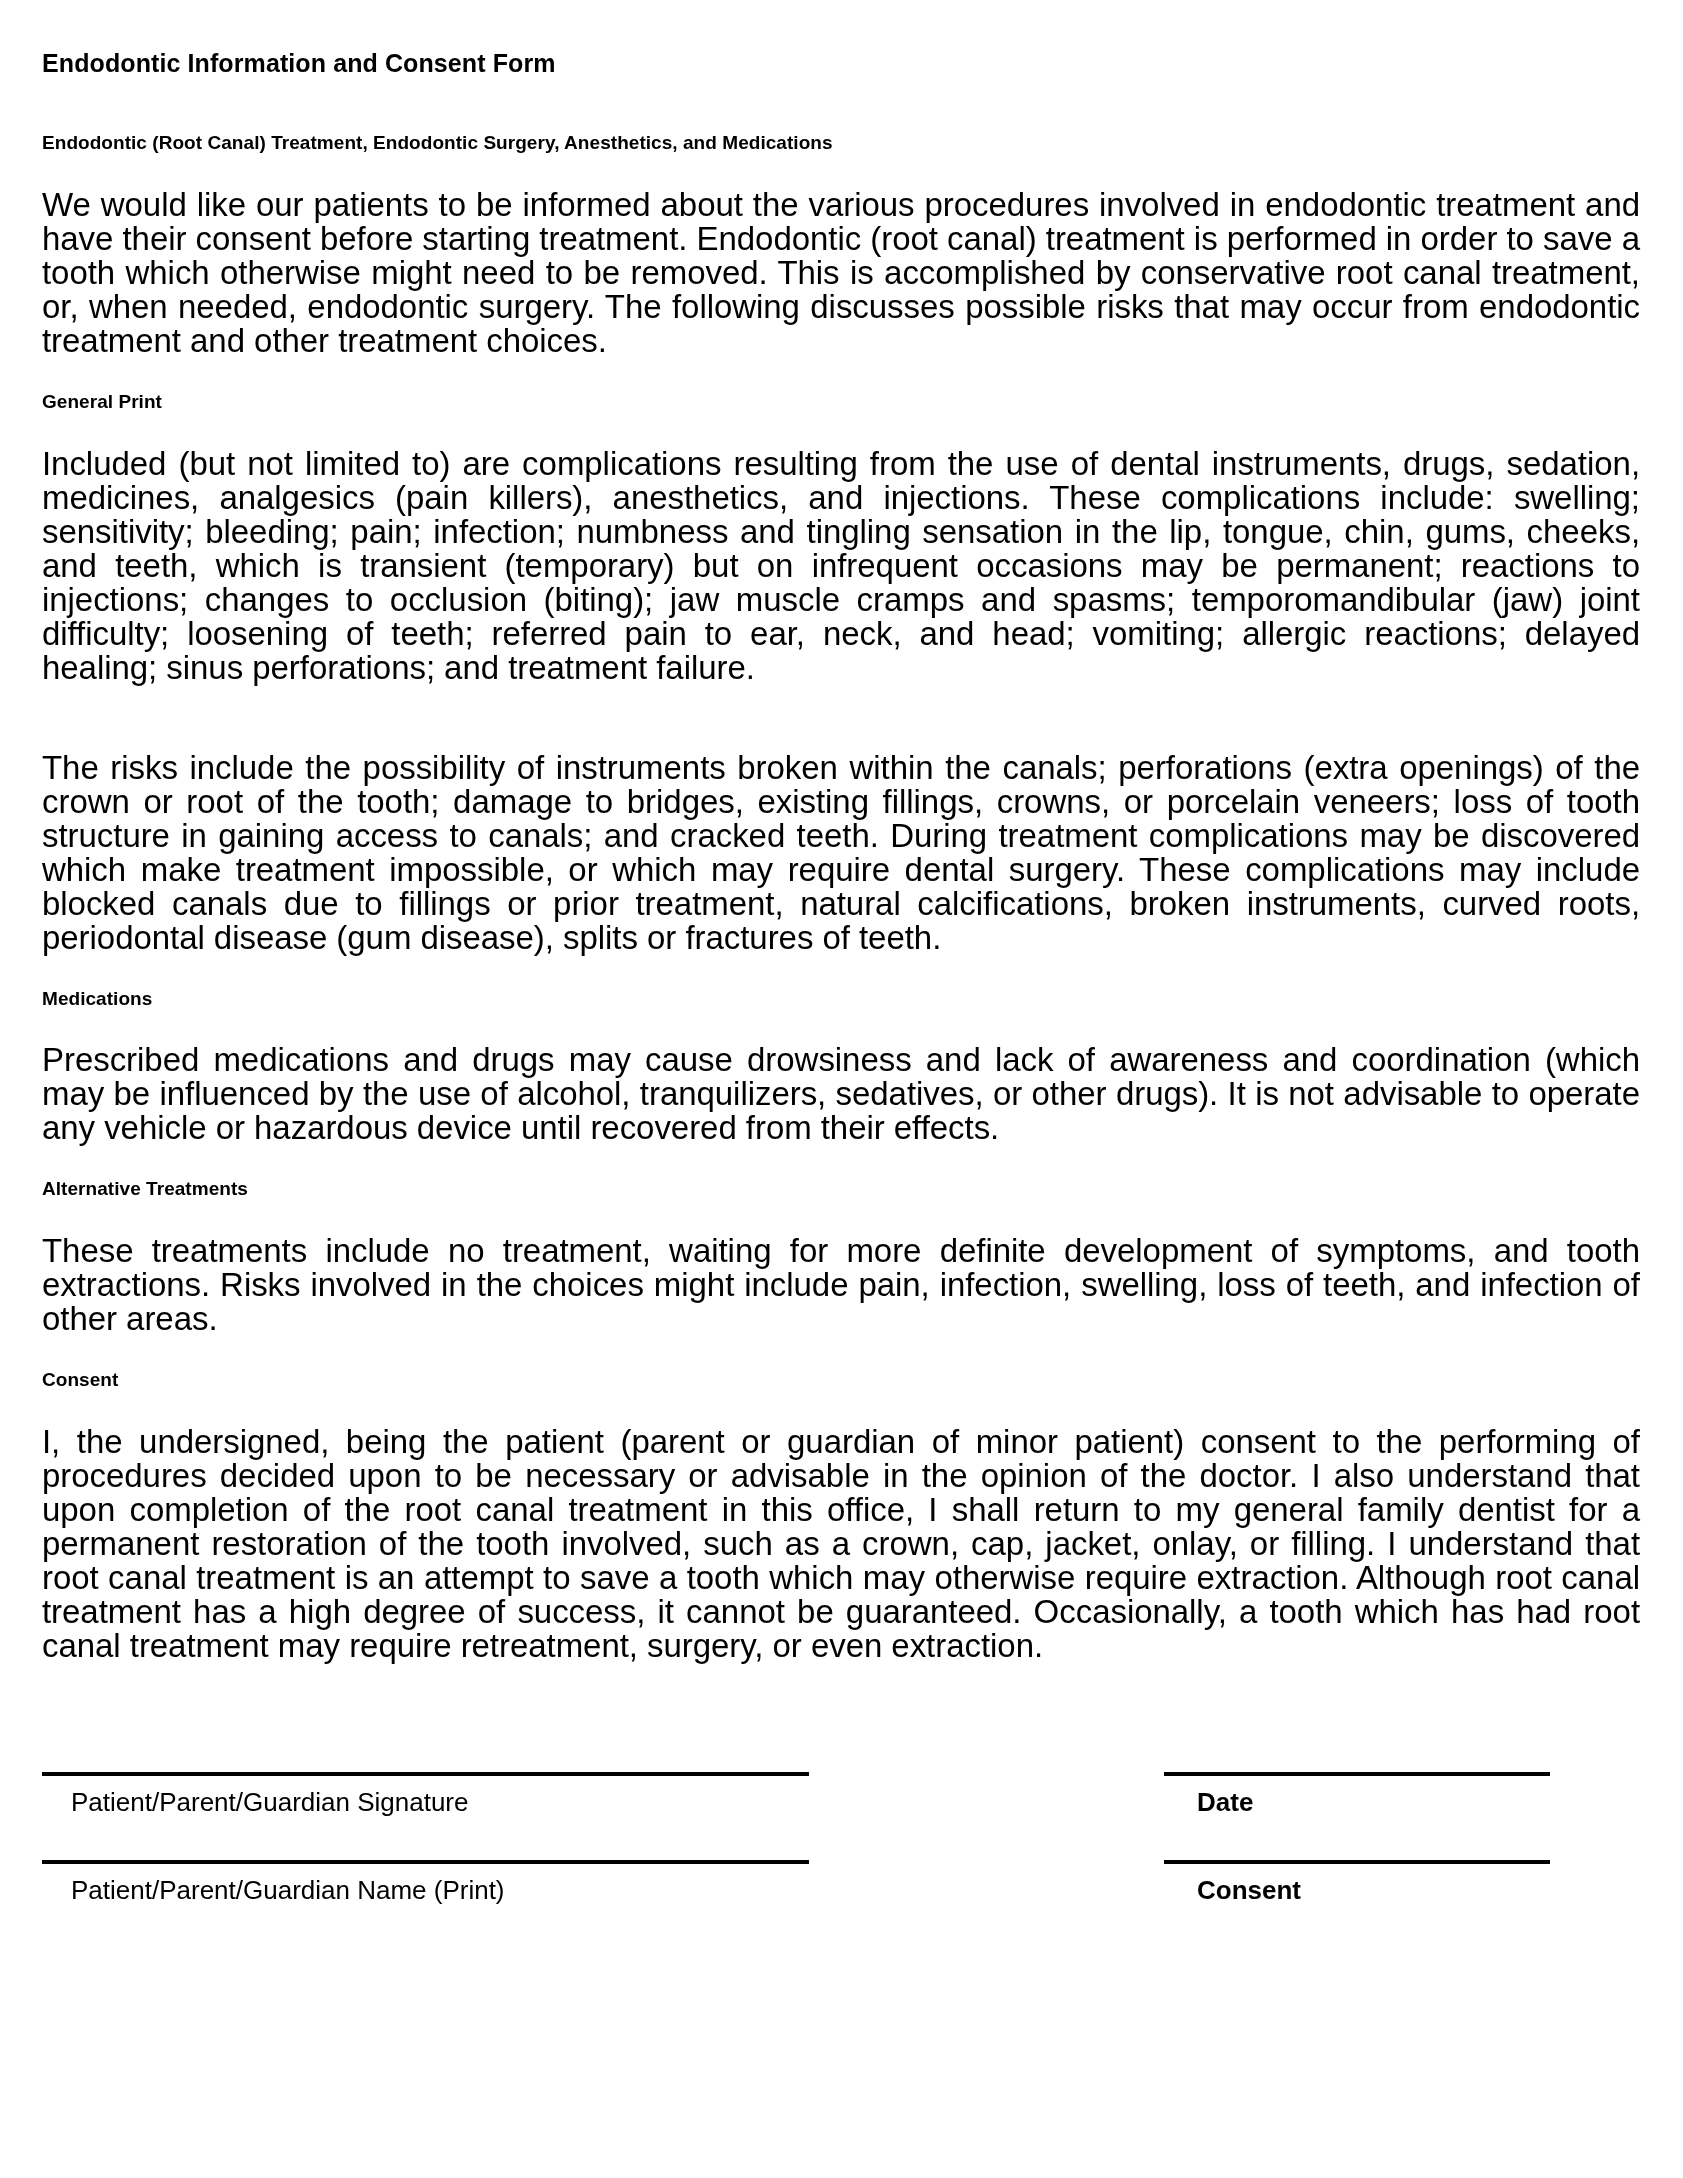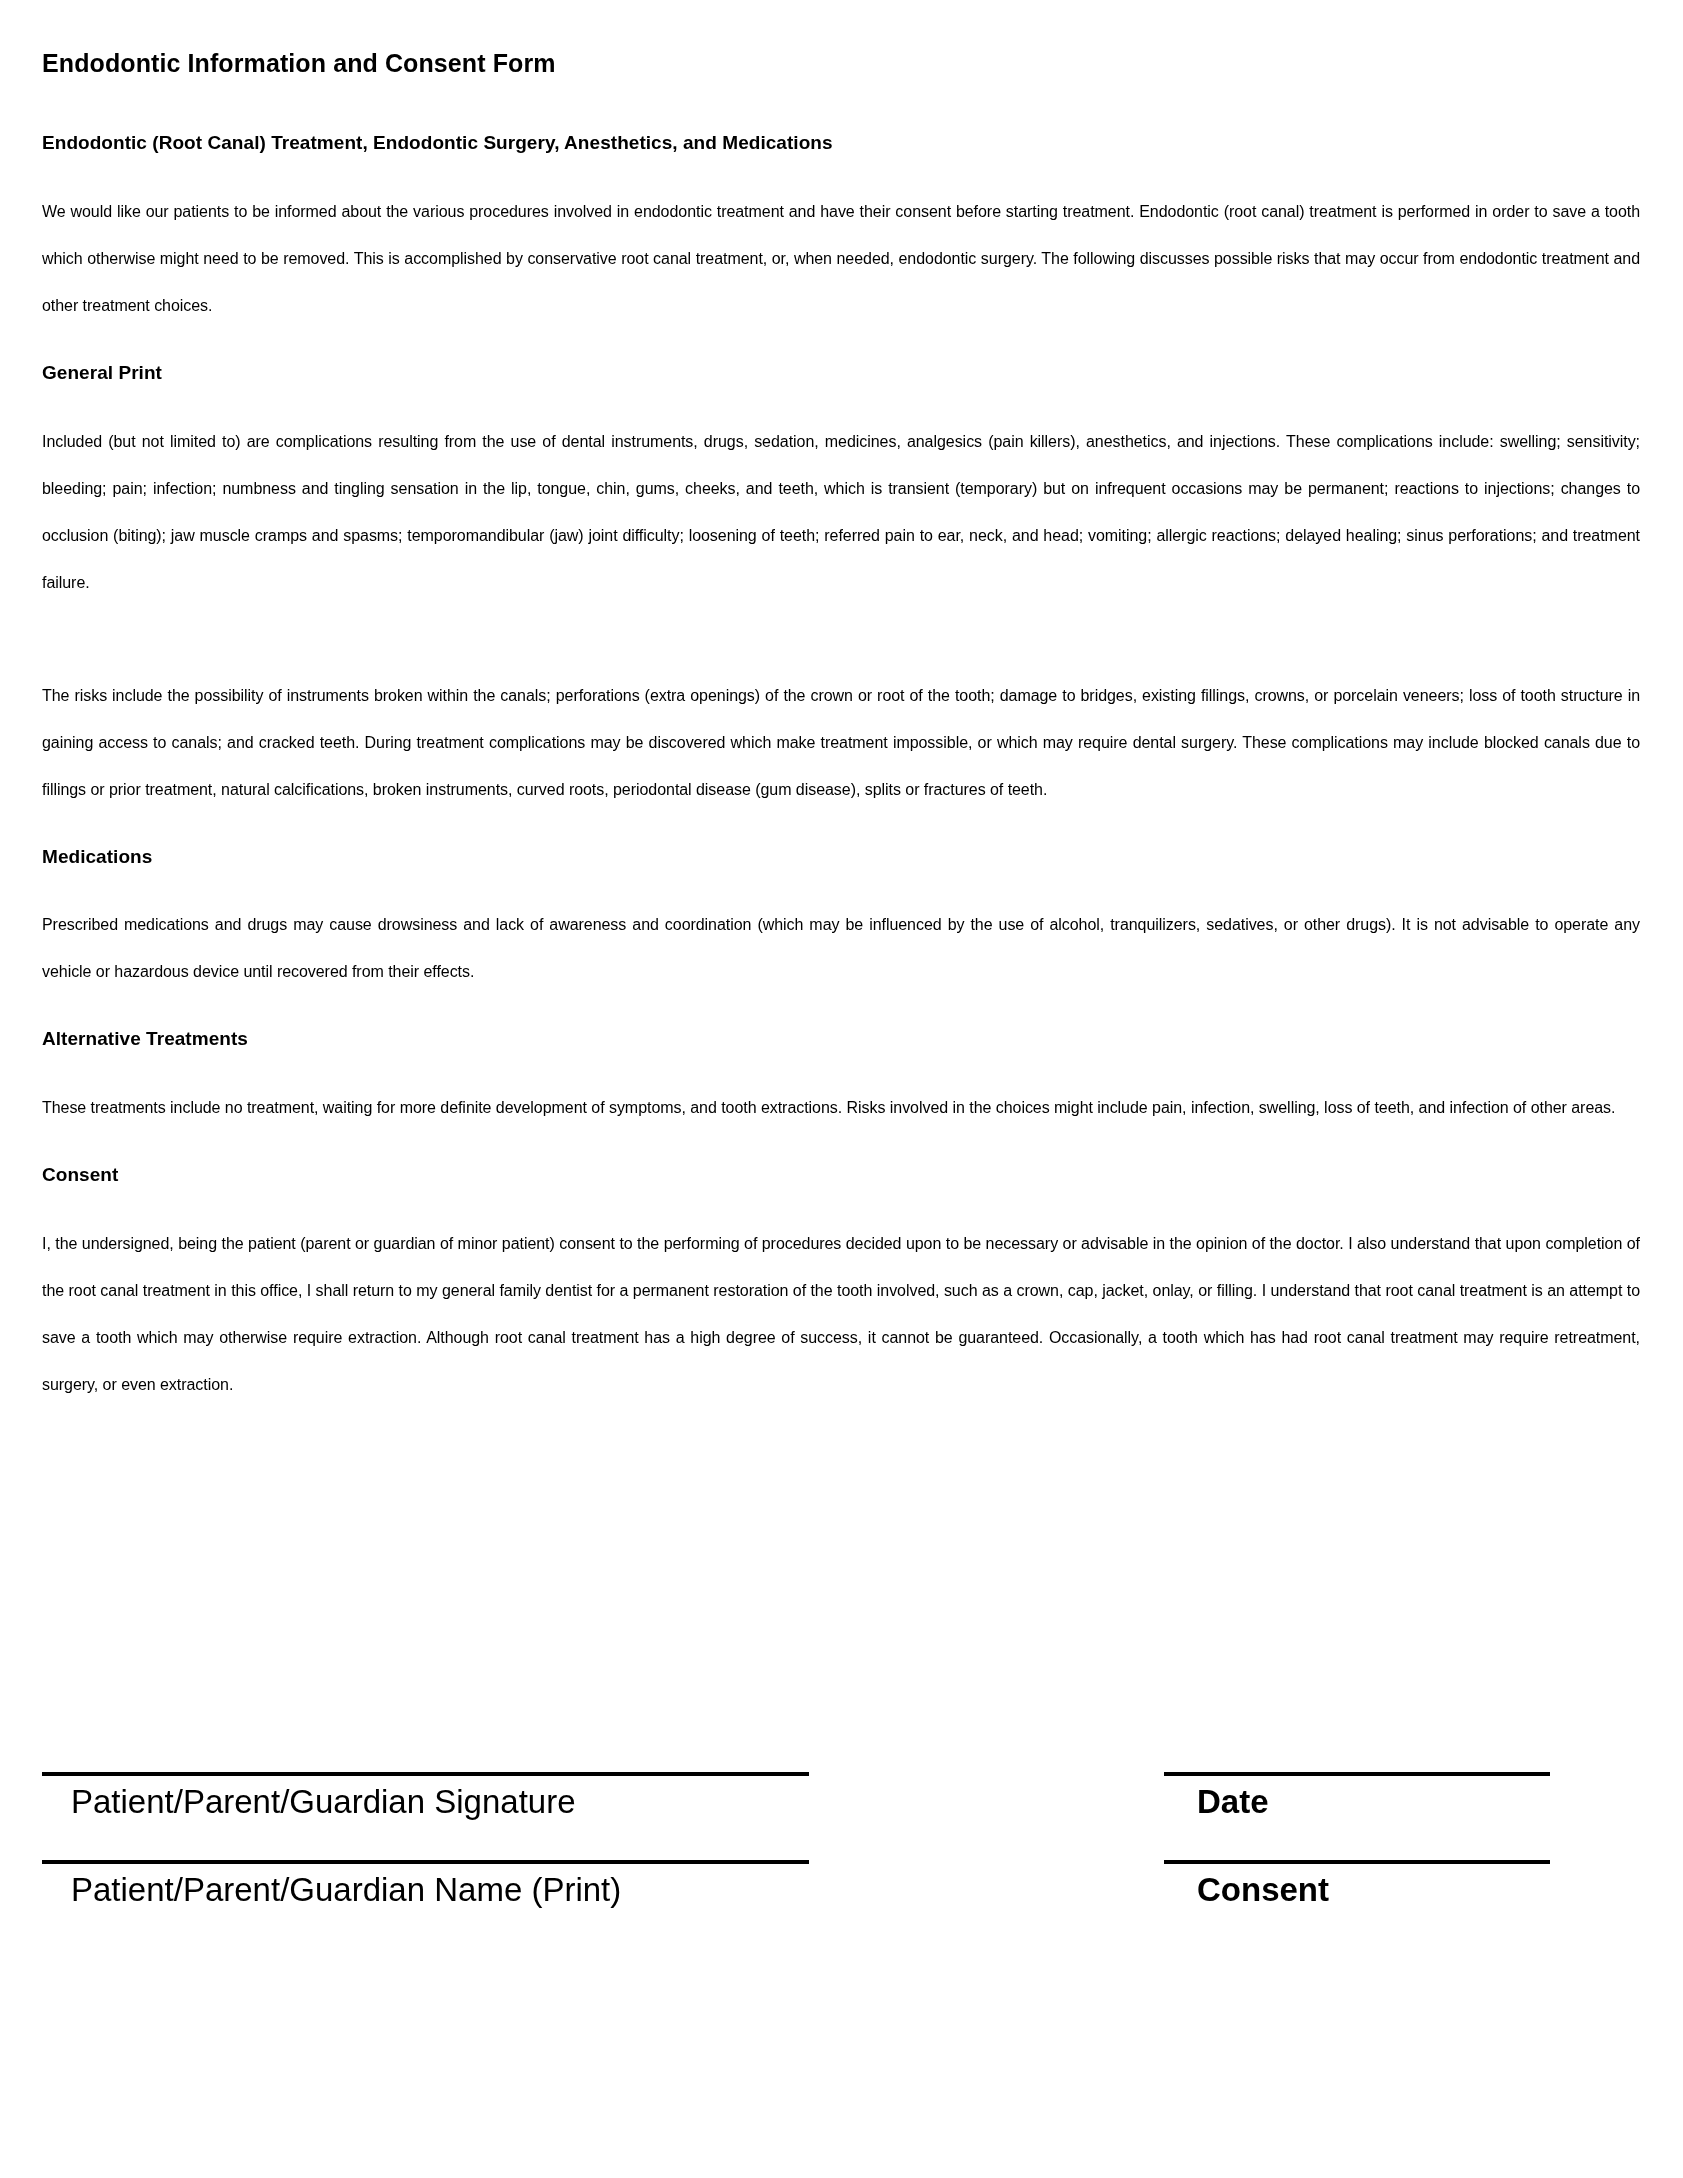--- a/index.html
+++ b/index.html
@@ -38,22 +38,22 @@
     line-height: 1.2;
   }
   .section-heading {
     font-weight: bold;
     font-size: 19px;
     line-height: 1.2;
     margin: 0;
     letter-spacing: 0.05px;
   }
   .body-para {
-    font-size: 16px;
-    line-height: 47px;
+    font-size: 33px;
+    line-height: 34px;
     text-align: justify;
     text-justify: inter-word;
     margin: 0;
     letter-spacing: -0.05px;
   }
   .gap-title-to-sub { height: 54px; }
   .gap-sub-to-para  { height: 33px; }
   .gap-para-to-head { height: 33px; }
   .gap-head-to-para { height: 33px; }
 
@@ -72,21 +72,21 @@
     position: absolute;
     height: 0;
     border-top: 4px solid #000000;
     top: 0;
   }
   .sig-line.left  { left: 0px;    width: 767px; }
   .sig-line.right { left: 1122px; width: 386px; }
   .sig-label {
     position: absolute;
     top: 14px;
-    font-size: 33px;
+    font-size: 26px;
     line-height: 32px;
     white-space: nowrap;
   }
   .sig-label.left  { left: 29px; }
   .sig-label.right { left: 1155px; font-weight: bold; }
 </style>
 </head>
 <body>
 
 <div class="page">

